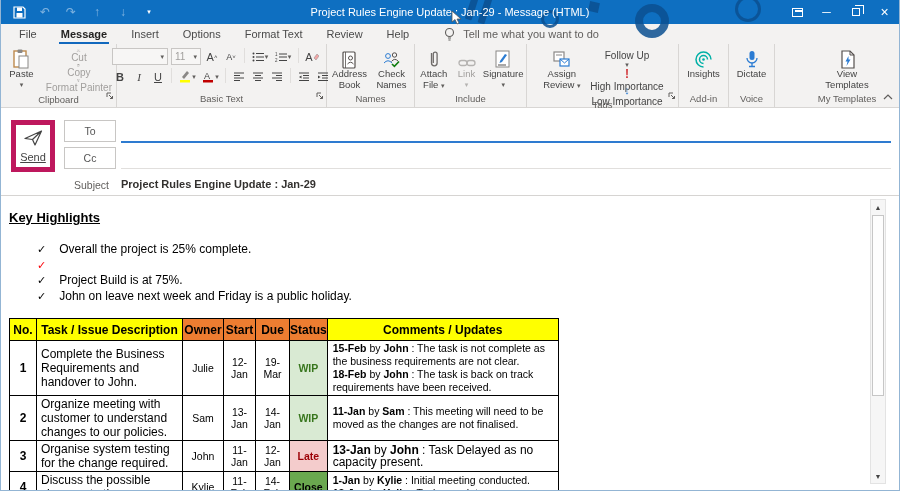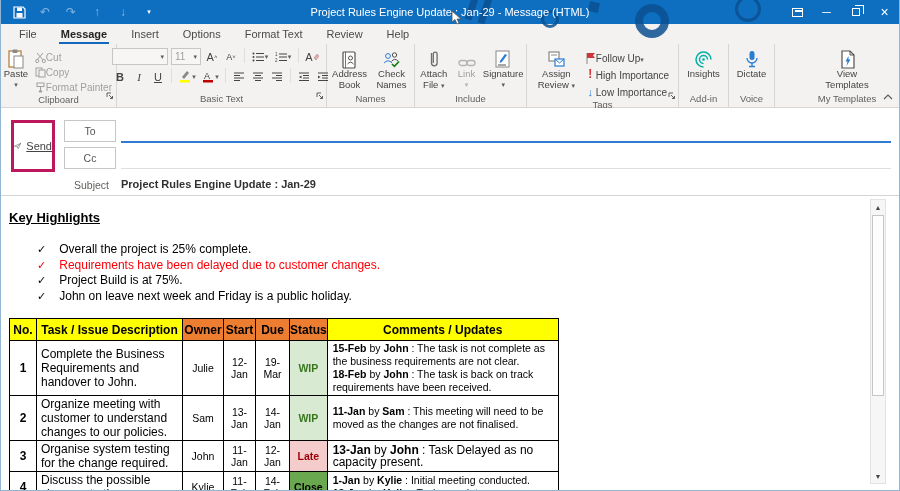--- a/index.html
+++ b/index.html
@@ -41,37 +41,37 @@
   
   .ribbon { height:64px; background:#f3f2f1; border-bottom:1px solid #d8d6d4; display:flex; position:relative; flex:0 0 auto; }
   .group { border-right:1px solid #d8d6d4; display:flex; flex-direction:column; position:relative; padding-top:2px; }
   .gc { flex:1; display:flex; align-items:flex-start; justify-content:center; }
   .glabel { height:15px; font-size:9.5px; color:#605e5c; text-align:center; line-height:13px; }
   .launcher { position:absolute; right:2px; bottom:3px; }
   .lbtn { width:49px; display:flex; flex-direction:column; align-items:center; padding-top:2px; font-size:9.5px; color:#444; line-height:10.5px; text-align:center; cursor:default; }
   .lbtn .ic { height:21px; display:flex; align-items:flex-end; justify-content:center; }
   .caret { font-size:7px; color:#605e5c; }
   .srowcol { display:flex; flex-direction:column; justify-content:flex-start; padding-top:3px; gap:1px; }
-  .srow { display:flex; align-items:flex-end; gap:0; height:14px; font-size:10px; color:#444; white-space:nowrap; padding:0 4px; }
+  .srow { display:flex; align-items:center; gap:0; height:14px; font-size:10px; color:#444; white-space:nowrap; padding:0 4px;flex-direction:column; }
   .srow.disabled { color:#a19f9d; }
   .btcol { display:flex; flex-direction:column; padding:2px 4px 0 4px; gap:3px; }
   .btrow { display:flex; align-items:flex-start; gap:3px; }
   .fontbox, .sizebox { height:17px; border:1px solid #c8c6c4; background:#f7f6f5; color:#a19f9d; font-size:10px;
       display:flex; align-items:center; justify-content:space-between; padding:0 3px; }
   .fontbox { width:56px; } .sizebox { width:30px; }
   .mini { height:17px; min-width:16px; display:flex; align-items:center; justify-content:center; font-size:11px; color:#444; padding:0 1px; }
   .mini.wide { min-width:20px; }
   .sep { width:1px; background:#e0dedc; height:15px; margin:0 2px; }
   .bld { font-weight:bold; } .itl { font-style:italic; font-family:"Liberation Serif",serif; } .und { text-decoration:underline; }
   .collapse { position:absolute; right:6px; bottom:3px; }
 
   
   .compose { height:88px; background:#fff; border-bottom:1px solid #d6d4d2; position:relative; flex:0 0 auto; }
-  .sendbtn { position:absolute; left:10px; top:12px; width:44px; height:52px; border:3px solid #be185d; background:#fff;
-             display:flex; flex-direction:row; align-items:center; justify-content:center; gap:5px; font-size:11px; color:#444;text-decoration:underline; }
+  .sendbtn { position:absolute; left:10px; top:12px; width:44px; height:52px; border:5px solid #be185d; background:#fff;
+             display:flex; flex-direction:column; align-items:center; justify-content:center; gap:5px; font-size:11px; color:#444;text-decoration:underline; }
   .addrbtn { position:absolute; left:63px; width:52px; height:22px; border:1px solid #c8c6c4; background:#fff;
              display:flex; align-items:center; justify-content:center; font-size:10.5px; color:#555; }
   .to-btn { top:12px; } .cc-btn { top:39px; }
   .addrline { position:absolute; left:120px; right:8px; }
   .to-line { top:33px; height:2px; background:#2e7bd0; }
   .cc-line { top:60px; height:1px; background:#e1dfdd; }
   .subjlabel { position:absolute; left:73px; top:71px; font-size:10.5px; color:#605e5c; }
   .subjvalue { position:absolute; left:120px; top:70px; font-size:11px; font-weight:600; color:#33312f; }
 
   
@@ -144,20 +144,27 @@
   <div class="tabrow">
     <div class="tabs">
         <div class="tab">File</div>
         <div class="tab active">Message</div>
         <div class="tab">Insert</div>
         <div class="tab">Options</div>
         <div class="tab">Format Text</div>
         <div class="tab">Review</div>
         <div class="tab">Help</div>
       </div>
+    <div class="tellme">
+      <svg width="13" height="15" viewBox="0 0 13 15">
+          <circle cx="6.5" cy="5.5" r="4" fill="none" stroke="#605e5c" stroke-width="1.1"></circle>
+          <path d="M5 11 h3 M5.4 13 h2.2" stroke="#605e5c" stroke-width="1.1" fill="none"></path>
+        </svg>
+      <span>Tell me what you want to do</span>
+    </div>
   </div>
 
   <div class="ribbon">
 
     <div class="group" style="width:116px;">
       <div class="gc">
         <div class="lbtn">
           <span class="ic">
             <svg width="18" height="20" viewBox="0 0 18 20">
                 <rect x="2" y="2" width="12" height="16" fill="#fff" stroke="#bd8a4e" stroke-width="1.4"></rect>
@@ -479,21 +486,20 @@
   <div class="editor">
     <div class="ebody">
       <div class="heading">Key Highlights</div>
       <ul class="highlights">
           <li>
             <span class="check">✓</span>
             <span>Overall the project is 25% complete.</span>
           </li>
           <li class="alert">
             <span class="check">✓</span>
-            <span>Requirements have been delayed due to customer changes.</span>
           </li>
           <li>
             <span class="check">✓</span>
             <span>Project Build is at 75%.</span>
           </li>
           <li>
             <span class="check">✓</span>
             <span>John on leave next week and Friday is a public holiday.</span>
           </li>
         </ul>

